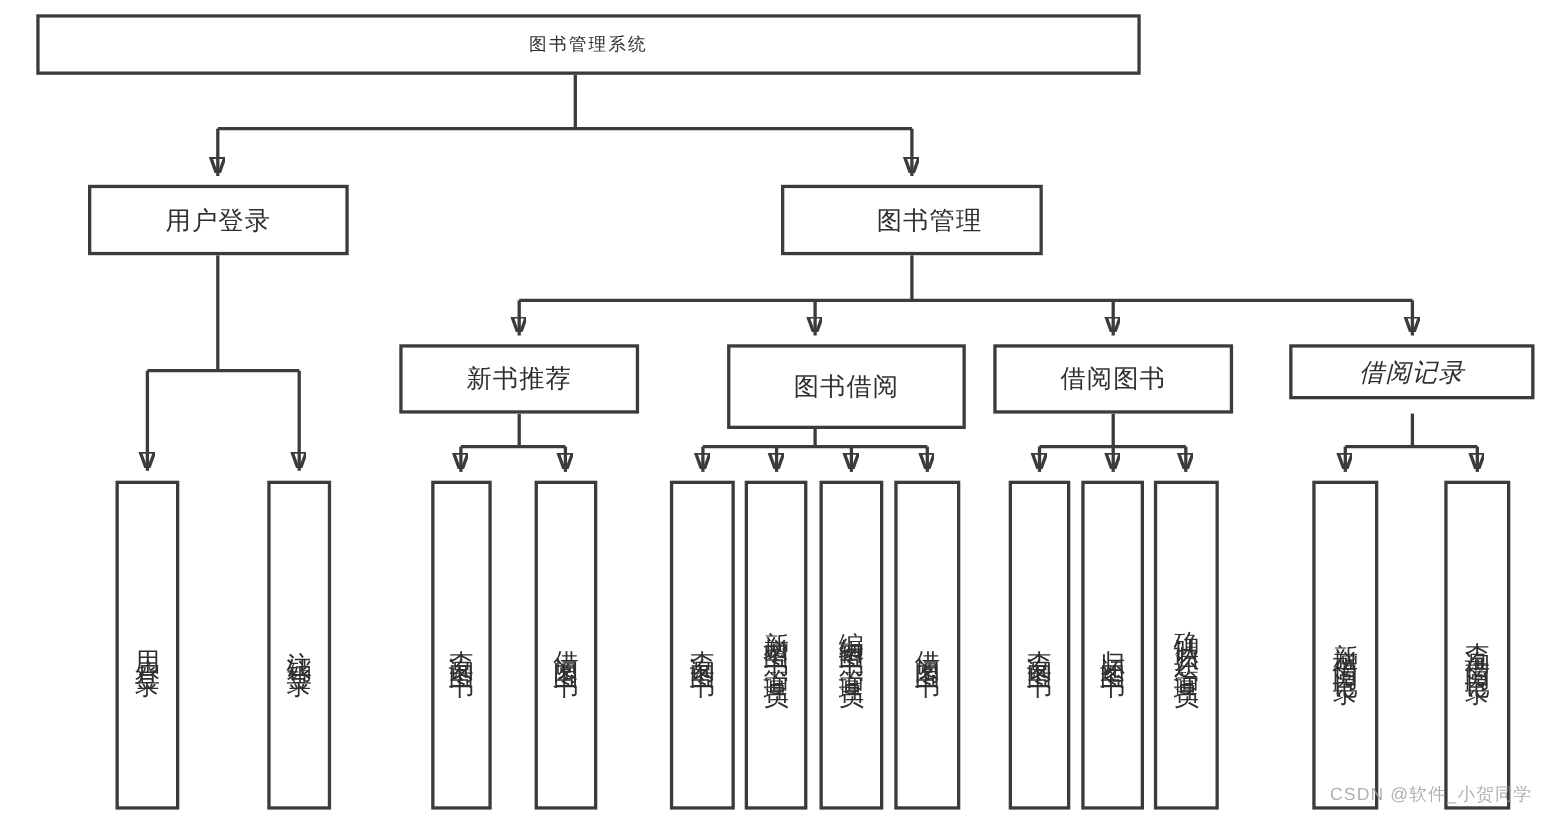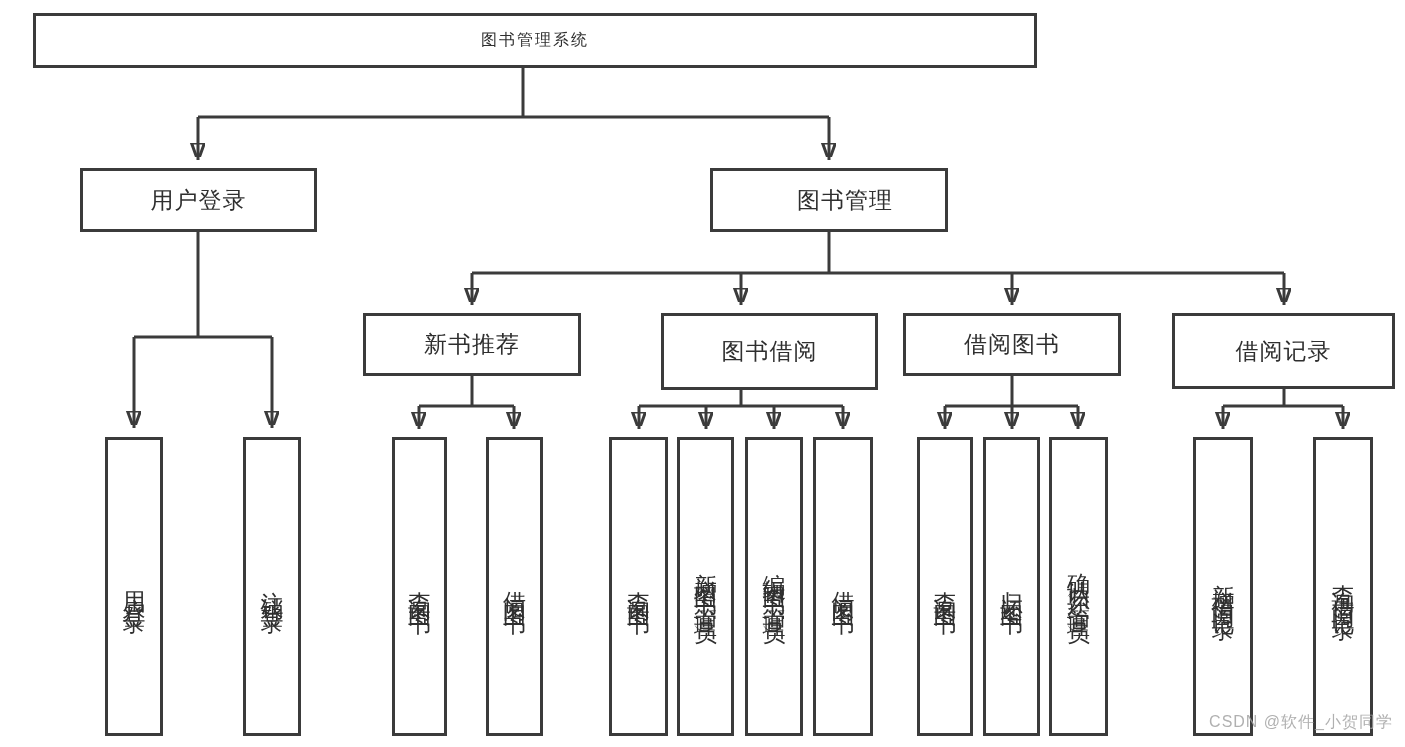--- a/index.html
+++ b/index.html
@@ -127,21 +127,21 @@
 
   <div class="box hbox" style="left:363px; top:313px; width:218px; height:63px;">
     <span>新书推荐</span>
   </div>
   <div class="box hbox" style="left:661px; top:313px; width:217px; height:77px;align-items:center;">
     <span>图书借阅</span>
   </div>
   <div class="box hbox" style="left:903px; top:313px; width:218px; height:63px;">
     <span>借阅图书</span>
   </div>
-  <div class="box hbox" style="left:1172px; top:313px; width:223px; height:76px;">
+  <div class="box hbox" style="left:1172px; top:313px; width:223px; height:50px;font-style:italic;">
     <span>借阅记录</span>
   </div>
 
   <div class="box leaf" style="left:105px; top:437px; width:58px; height:299px;">
     <span>用户登录</span>
   </div>
   <div class="box leaf" style="left:243px; top:437px; width:58px; height:299px;">
     <span>注销登录</span>
   </div>
 

